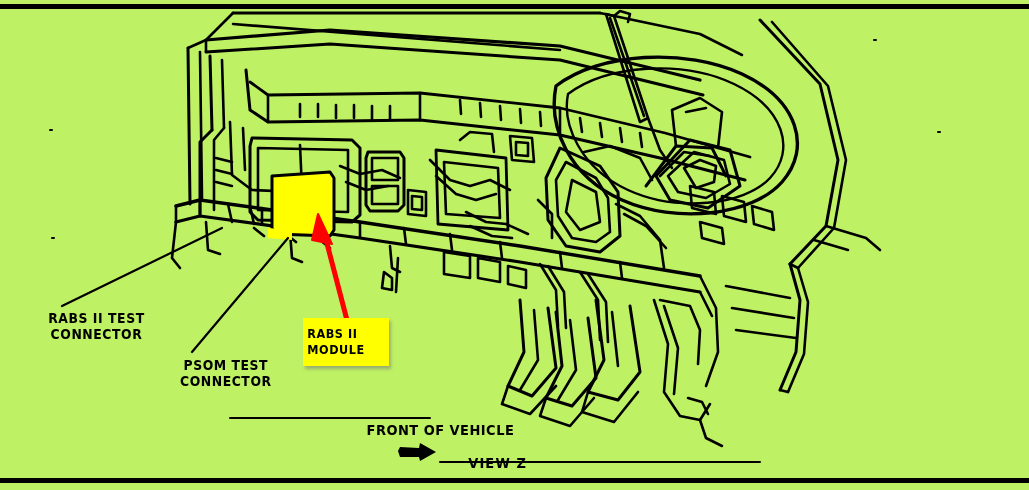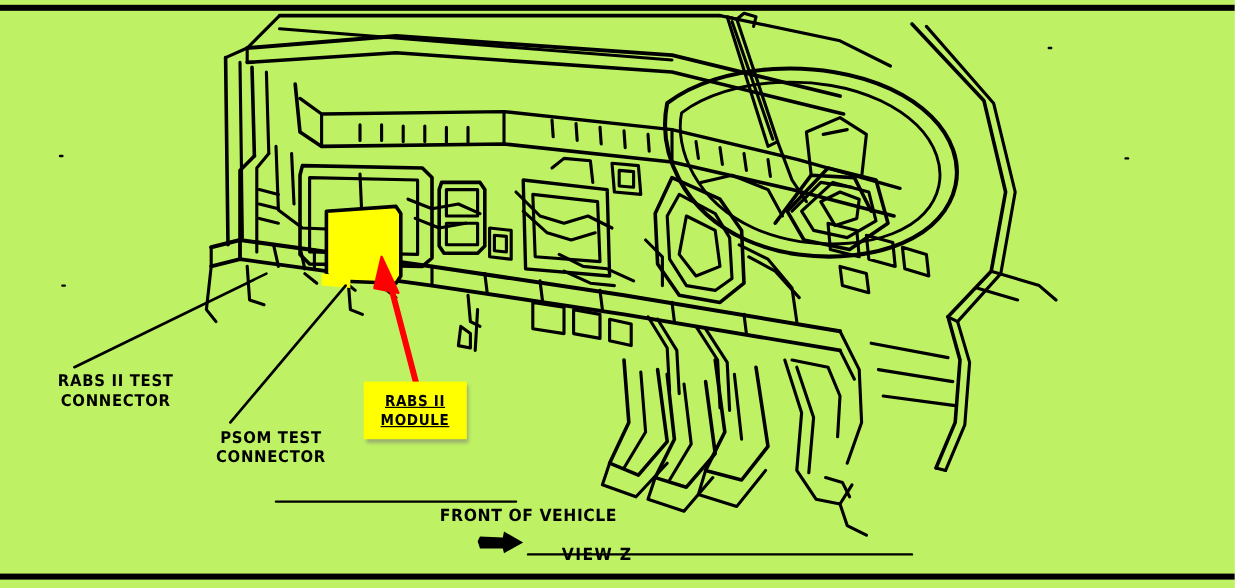--- a/index.html
+++ b/index.html
@@ -84,23 +84,21 @@
   #module-callout-box {
     position: absolute;
     left: 303px;
     top: 318px;
     width: 86px;
     height: 48px;
     background: #ffff00;
     box-shadow: 2px 3px 3px rgba(120,120,120,0.55);
     display: flex;
     flex-direction: column;
-    align-items: center;
     justify-content: center;
-    text-decoration: underline;
   }
   #module-callout-box .line {
     font-family: "DejaVu Sans", sans-serif;
     font-weight: bold;
     font-size: 12.5px;
     letter-spacing: 0.6px;
     color: #000000;
     line-height: 1.25;
     white-space: nowrap;
     transform: scaleX(0.9);

